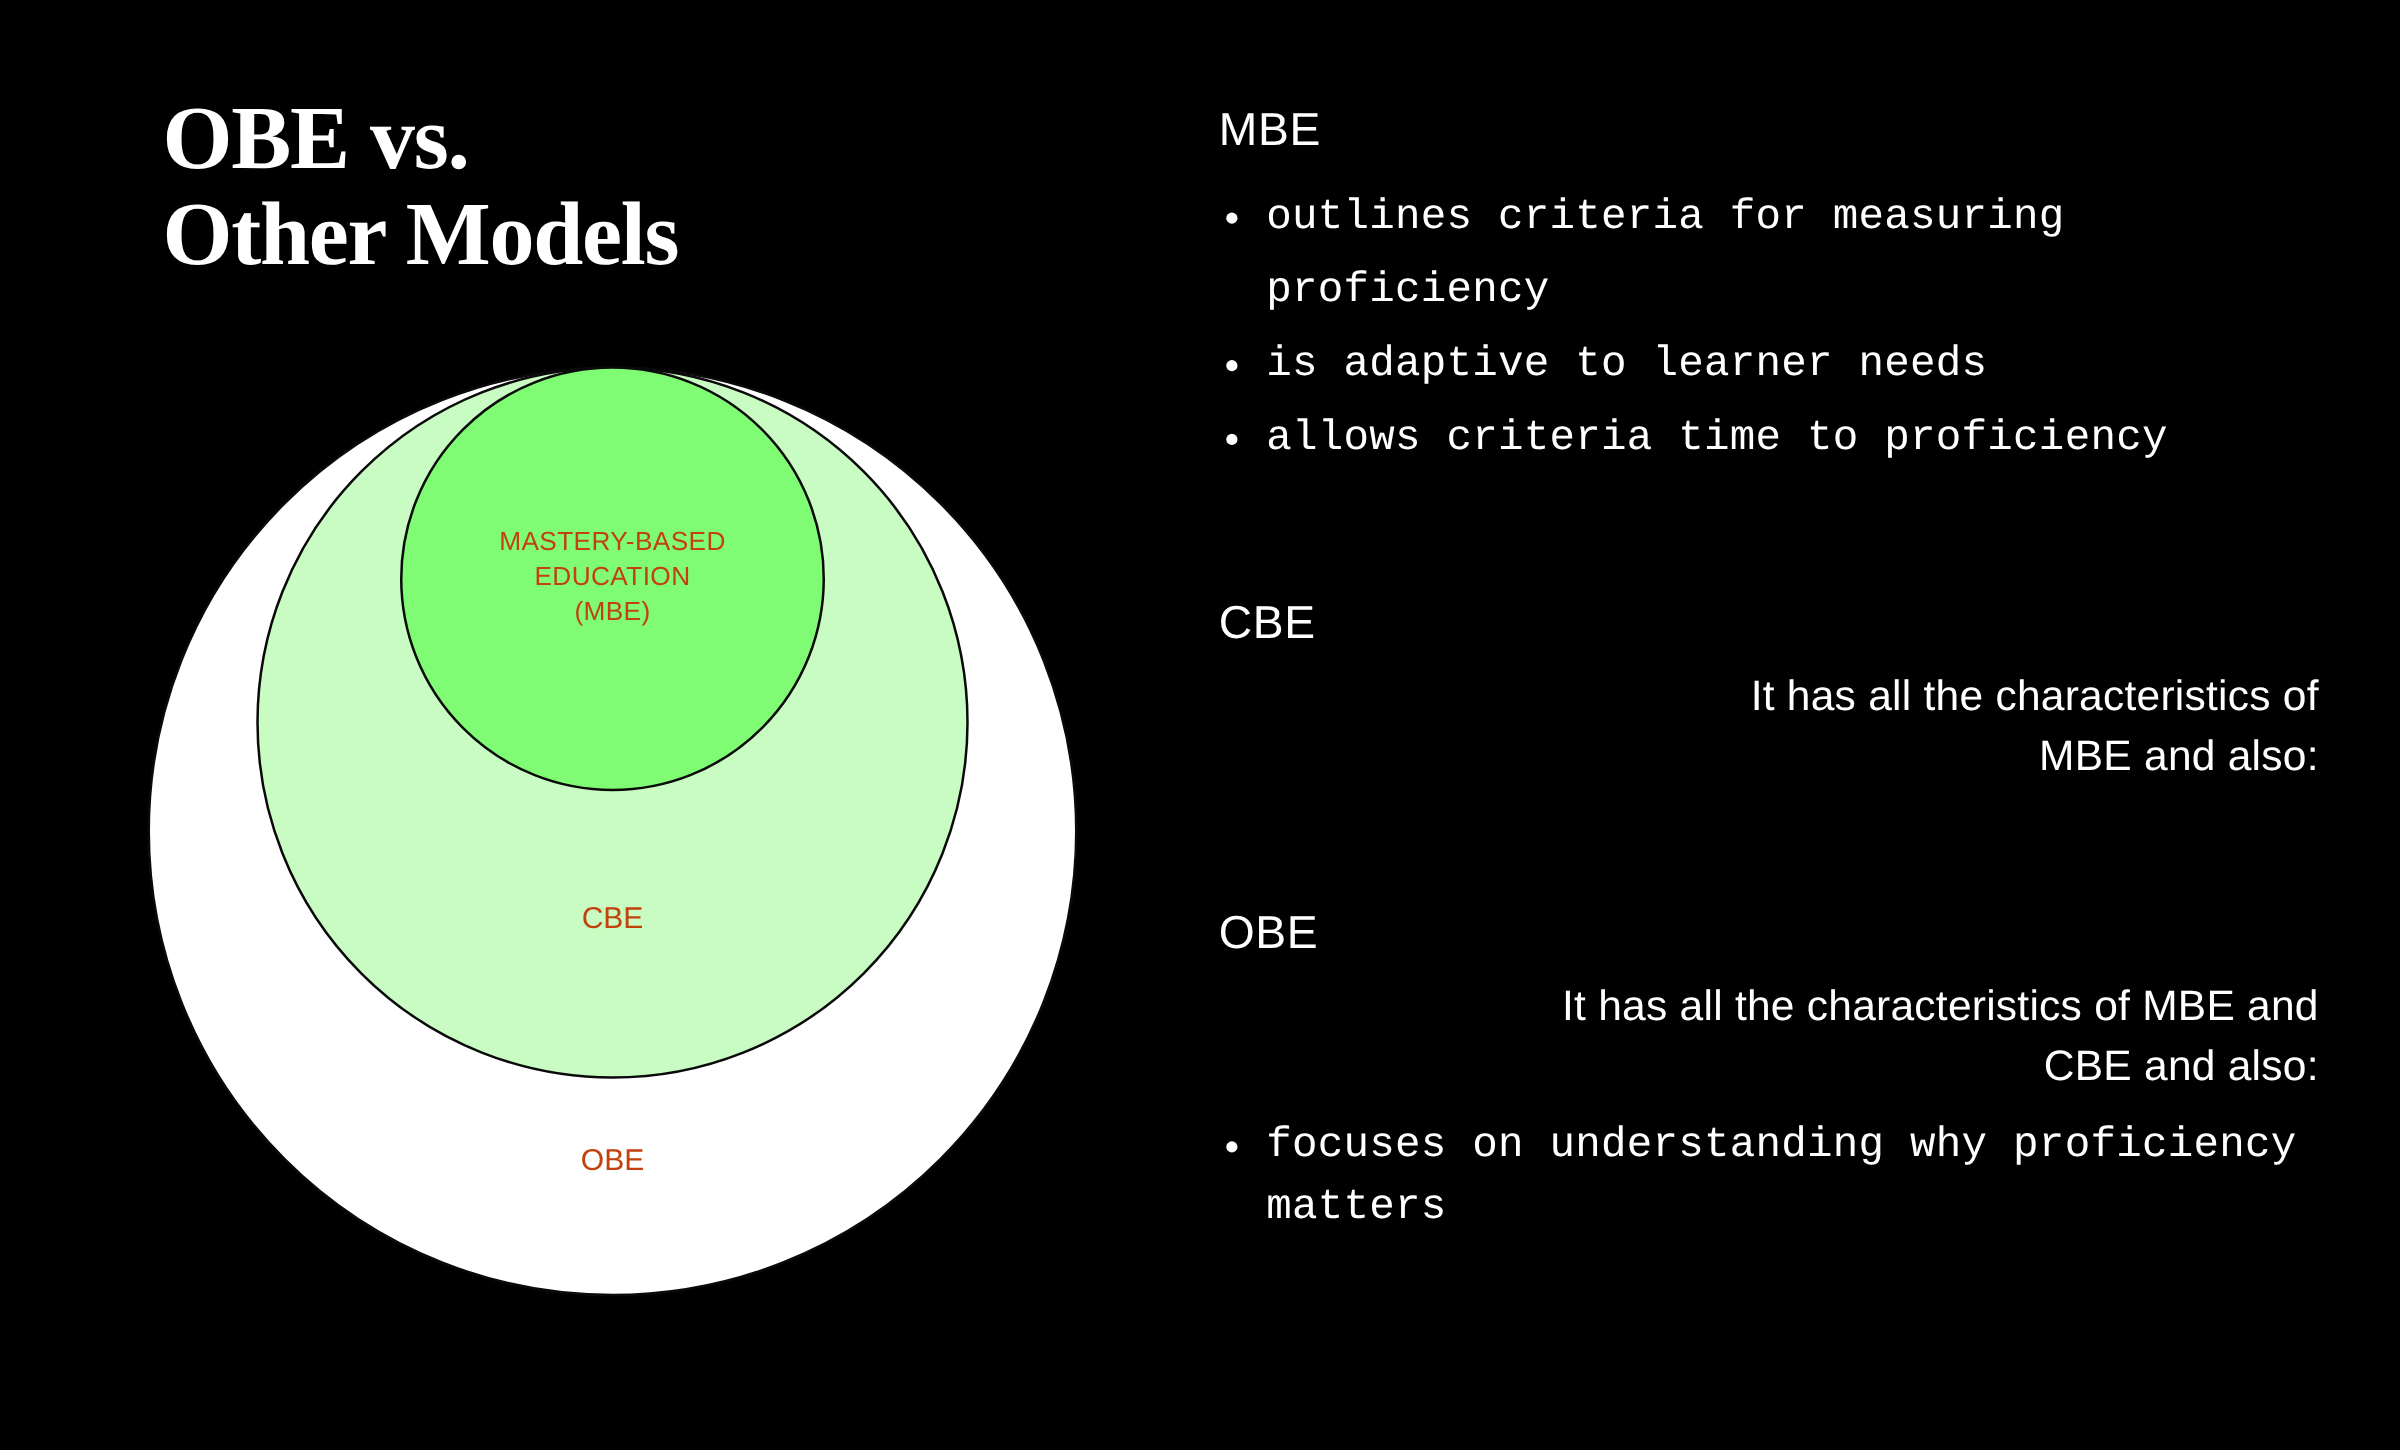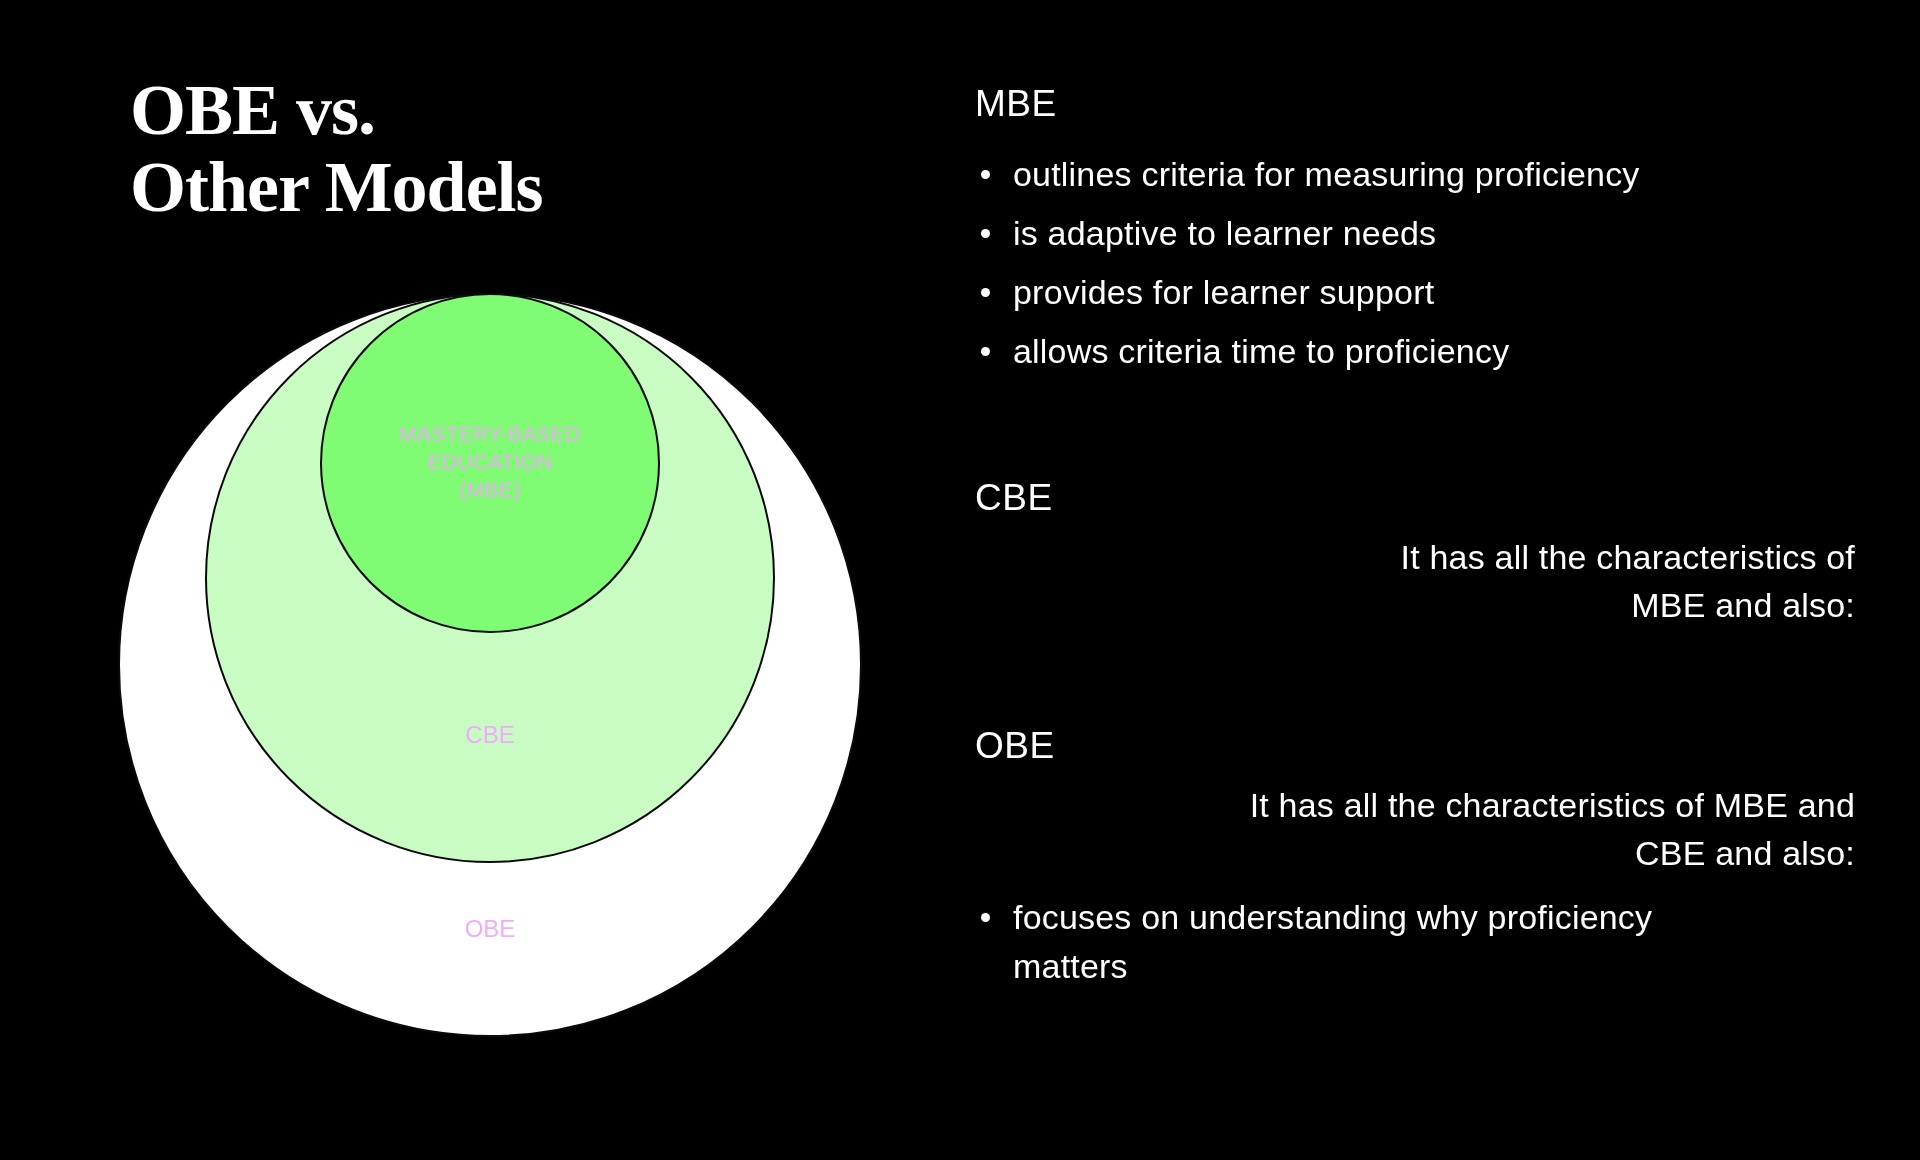--- a/index.html
+++ b/index.html
@@ -32,21 +32,21 @@
     position:absolute;
     border-radius:50%;
     border:2px solid #0a0a0a;
   }
   .circle-obe { left:118px; top:293px; width:744px; height:744px; background:#ffffff; }
   .circle-cbe { left:205px; top:293px; width:570px; height:570px; background:#c9fcc2; }
   .circle-mbe { left:320px; top:293px; width:340px; height:340px; background:#7ffc73; }
 
   .circle-label {
     position:absolute;
-    color:#f0abfc;
+    color:#c2410c;
     text-align:center;
   }
   .label-mbe {
     left:340px; top:420px; width:300px;
     font-size:21px; line-height:28px;
     letter-spacing:0.3px;
   }
   .label-mbe span { display:block; }
   .label-cbe { left:390px; top:721px; width:200px; font-size:24px; line-height:28px; }
   .label-obe { left:390px; top:915px; width:200px; font-size:24px; line-height:28px; }
@@ -66,20 +66,21 @@
   .mt-section { margin-top:95px; }
 
   .bullets { list-style:none; margin-top:20px; }
   .bullets li {
     display:flex;
     align-items:flex-start;
     font-size:34px;
     line-height:59px;
     font-weight:400;
     letter-spacing:0.2px;
+    font-family:Liberation Mono, monospace;
   }
   .bullets.tight { margin-top:16px; }
   .bullets.tight li { line-height:49px; }
 
   .dot {
     flex:none;
     width:9px; height:9px;
     border-radius:50%;
     background:#ffffff;
     margin:25px 23px 0 6px;
@@ -133,26 +134,20 @@
         </li>
         <li>
           <div class="dot"></div>
           <div class="li-text">
               <span>is adaptive to learner needs</span>
             </div>
         </li>
         <li>
           <div class="dot"></div>
           <div class="li-text">
-              <span>provides for learner support</span>
-            </div>
-        </li>
-        <li>
-          <div class="dot"></div>
-          <div class="li-text">
               <span>allows criteria time to proficiency</span>
             </div>
         </li>
       </ul>
     </div>
 
     <div>
       <div class="section-heading mt-section">CBE</div>
       <div class="intro">
         <span>It has all the characteristics of</span>

